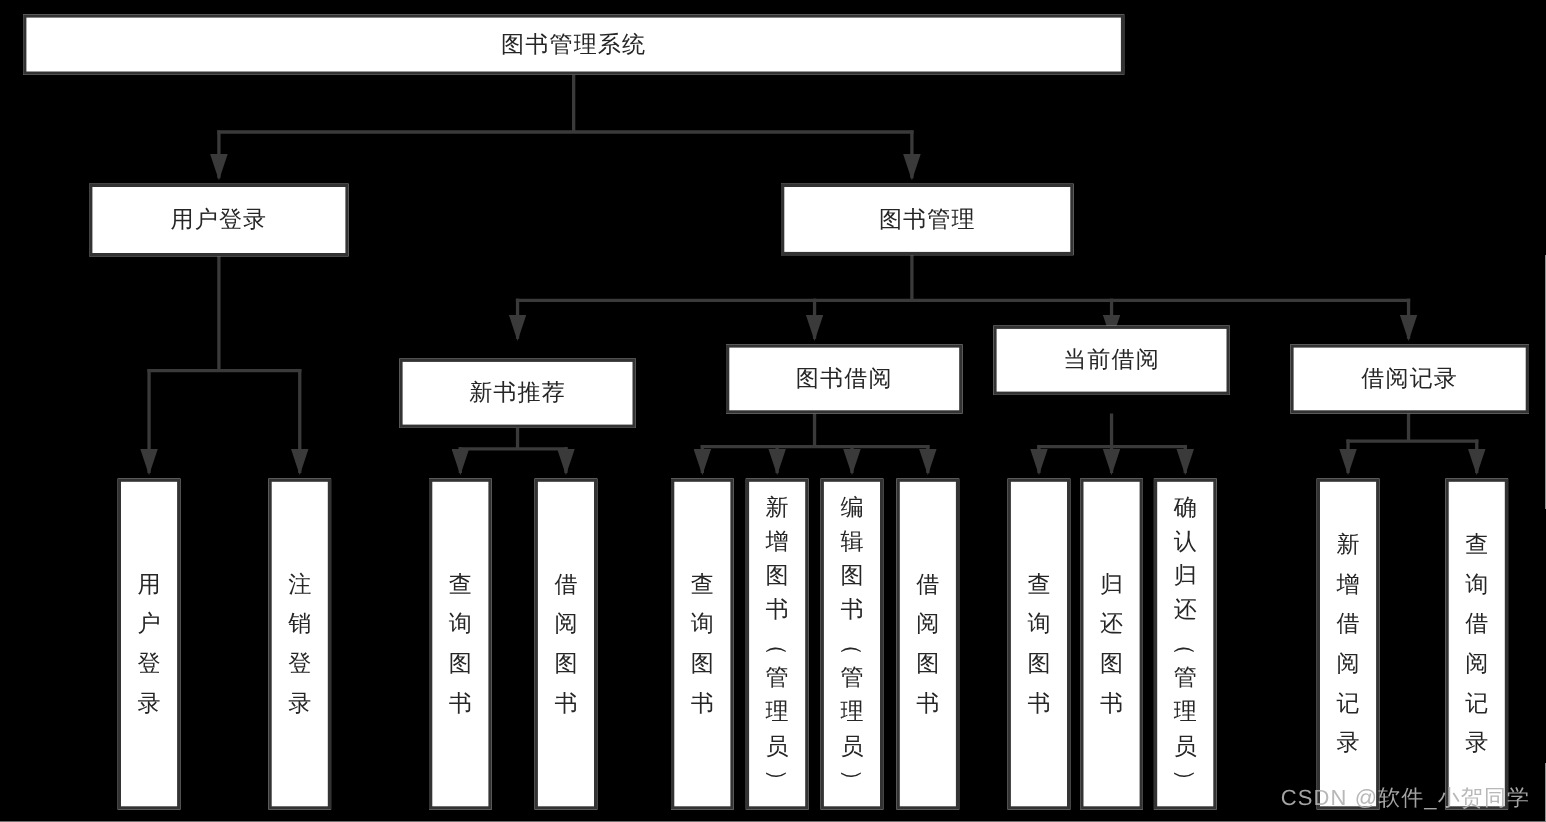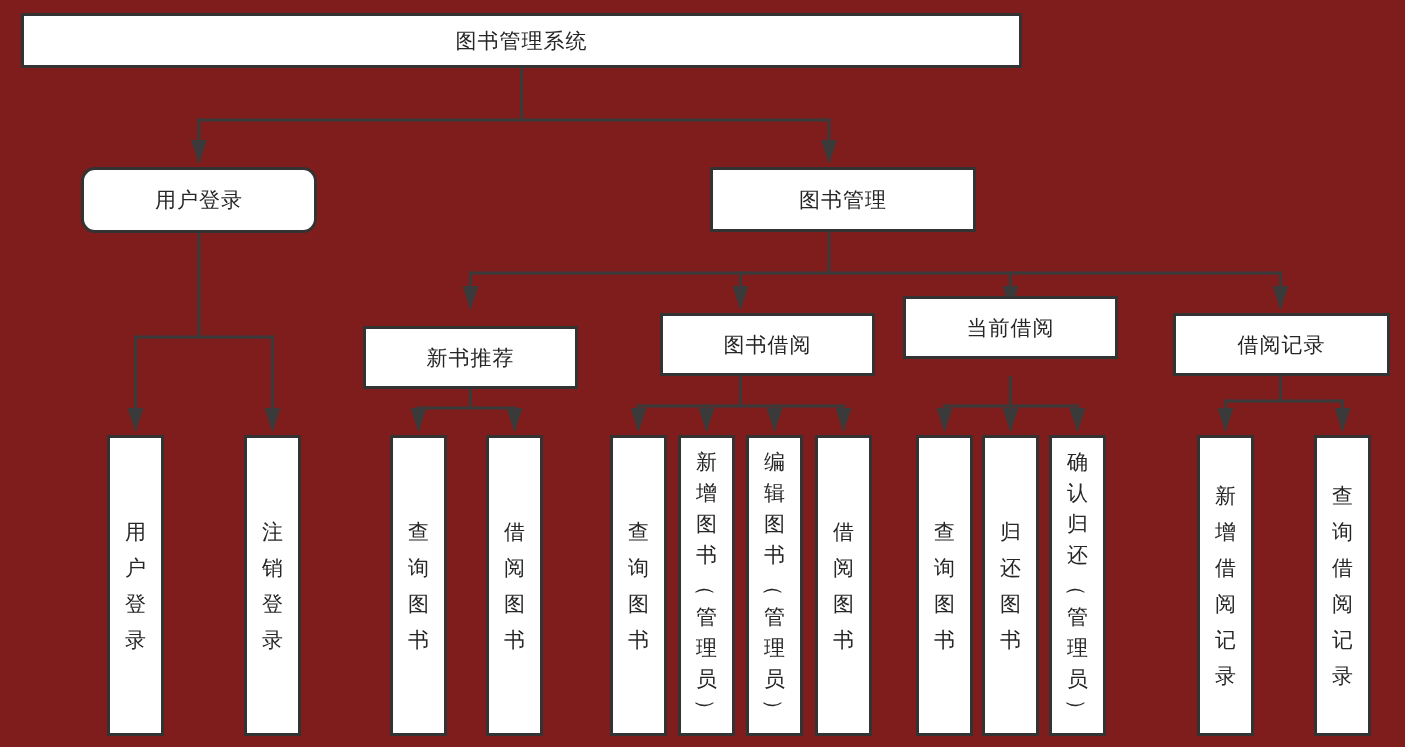--- a/index.html
+++ b/index.html
@@ -7,21 +7,21 @@
     --border:#333333;
     --fill:#ffffff;
     --text:#262626;
     --wm:#b2b2b2;
   }
   html,body{margin:0;padding:0;background:#ffffff;}
   body{font-family:"Liberation Sans","DejaVu Sans",sans-serif;}
   .canvas{
     position:relative;
     width:1405px;height:747px;
-    background:#7f1d1d;
+    background:#000000;
     overflow:hidden;
   }
   svg.connectors{position:absolute;left:0;top:0;z-index:1;}
   svg.connectors .ln{stroke:var(--line);stroke-width:3;fill:none;}
   .box{
     position:absolute;
     box-sizing:border-box;
     background:var(--fill);
     border:3px solid var(--border);
     display:flex;align-items:center;justify-content:center;
@@ -98,21 +98,21 @@
 
       <line class="ln" x1="1225.5" y1="399.5" x2="1225.5" y2="430" marker-end="url(#arr)"></line>
       <line class="ln" x1="1342.5" y1="399.5" x2="1342.5" y2="430" marker-end="url(#arr)"></line>
     </g>
   </svg>
 
   <div class="box" style="left:21px;top:13px;width:1001px;height:55px;">
     <span>图书管理系统</span>
   </div>
 
-  <div class="box" style="left:81px;top:167px;width:236px;height:66px;border-radius:14px;">
+  <div class="box" style="left:81px;top:167px;width:236px;height:66px;">
     <span>用户登录</span>
   </div>
   <div class="box" style="left:710px;top:167px;width:266px;height:65px;">
     <span>图书管理</span>
   </div>
 
   <div class="box" style="left:363px;top:326px;width:215px;height:63px;">
     <span>新书推荐</span>
   </div>
   <div class="box" style="left:660px;top:313px;width:215px;height:63px;">
@@ -246,13 +246,14 @@
     <span class="vlabel" style="line-height: 36px;">
         <span class="vchar">查</span>
         <span class="vchar">询</span>
         <span class="vchar">借</span>
         <span class="vchar">阅</span>
         <span class="vchar">记</span>
         <span class="vchar">录</span>
       </span>
   </div>
 
+  <div class="watermark">CSDN @软件_小贺同学</div>
 </div>
 
 </body></html>

